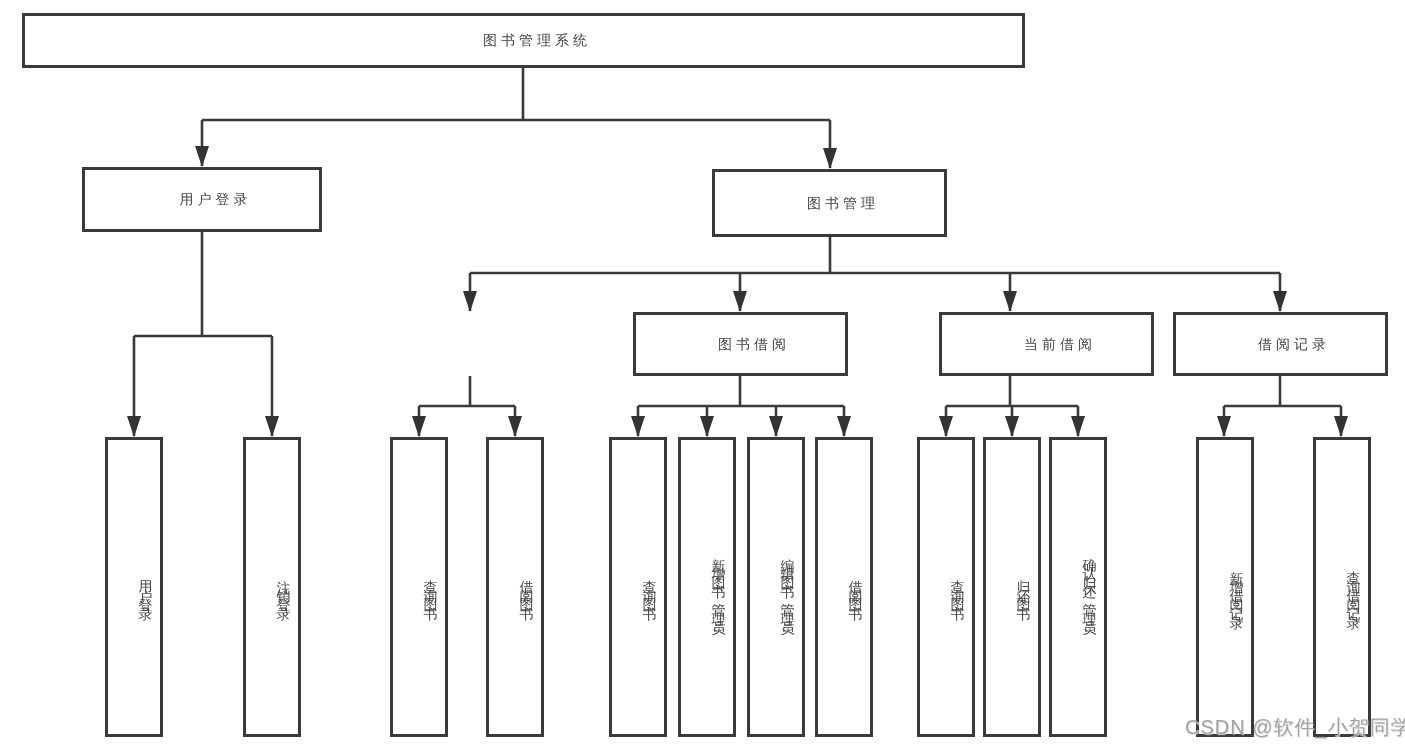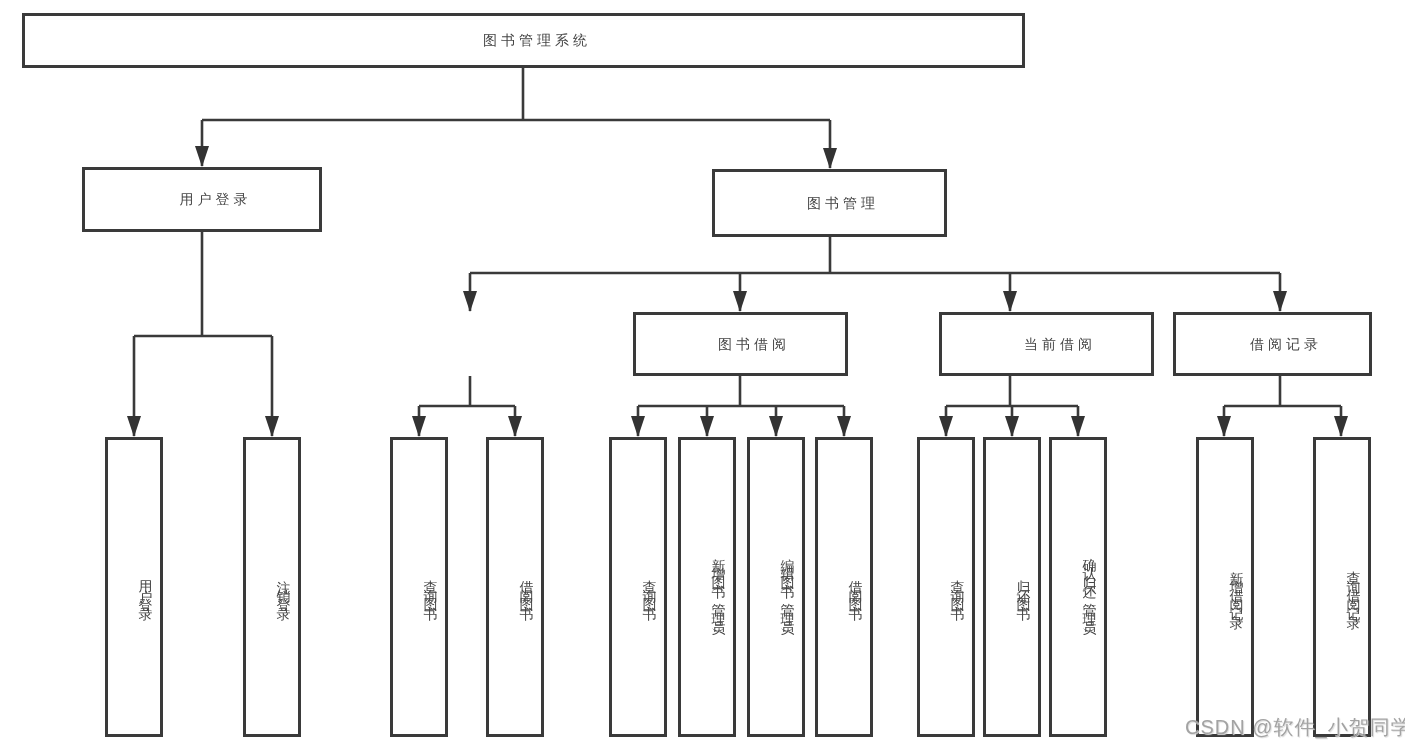--- a/index.html
+++ b/index.html
@@ -127,21 +127,21 @@
     <polygon points="1341,437 1334,416 1348,416"></polygon>
   </svg>
 
   <div class="box h" style="left:22px; top:13px; width:1003px; height:55px;">图书管理系统</div>
 
   <div class="box h" style="left:82px; top:167px; width:240px; height:65px;">用户登录</div>
   <div class="box h" style="left:712px; top:169px; width:235px; height:68px;">图书管理</div>
 
   <div class="box h" style="left:633px; top:312px; width:215px; height:64px;">图书借阅</div>
   <div class="box h" style="left:903px; top:312px; width:215px; height:64px;margin-left:36px;">当前借阅</div>
-  <div class="box h" style="left:1173px; top:312px; width:199px; height:64px;">借阅记录</div>
+  <div class="box h" style="left:1173px; top:312px; width:215px; height:64px;">借阅记录</div>
 
   <div class="box v" style="left:105px; top:437px; width:58px; height:300px;">用户登录</div>
   <div class="box v" style="left:243px; top:437px; width:58px; height:300px;">注销登录</div>
 
   <div class="box v" style="left:390px; top:437px; width:58px; height:300px;">查询图书</div>
   <div class="box v" style="left:486px; top:437px; width:58px; height:300px;">借阅图书</div>
 
   <div class="box v" style="left:609px; top:437px; width:58px; height:300px;">查询图书</div>
   <div class="box v" style="left:678px; top:437px; width:58px; height:300px;">新增图书（管理员）</div>
   <div class="box v" style="left:747px; top:437px; width:58px; height:300px;">编辑图书（管理员）</div>

